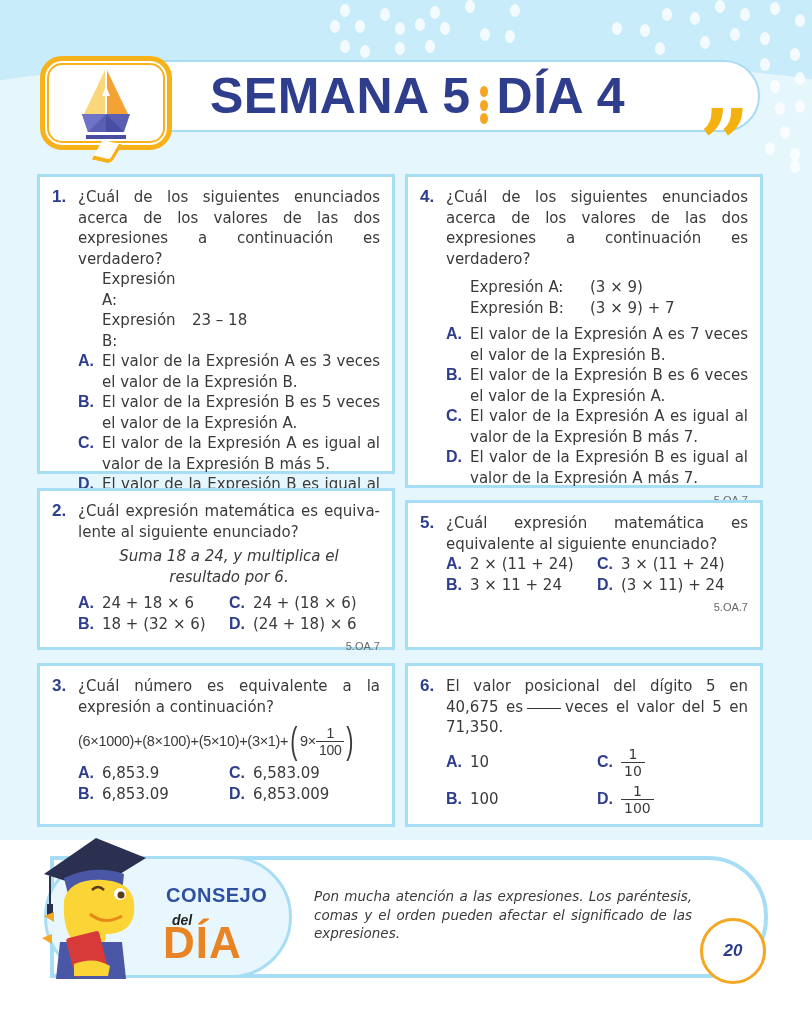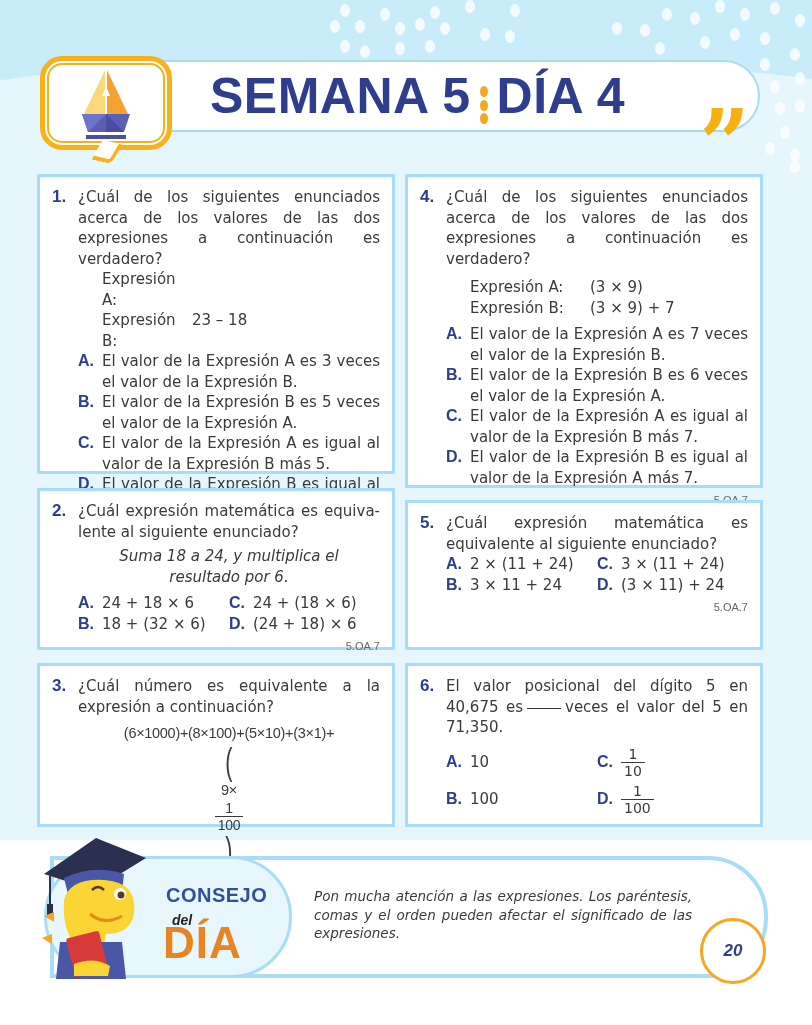--- a/index.html
+++ b/index.html
@@ -34,21 +34,21 @@
     .expr { margin-left: 50px; display: flex; font-size: 15px; }
     .expr .el { width: 90px; flex: none; }
     .std { text-align: right; font-size: 11px; color: #666; font-family: "Liberation Sans", sans-serif; margin-top: 2px; }
     .prompt-it { font-style: italic; text-align: center; font-size: 15px; margin: 4px 0 6px 26px; color: #3a3a3a; }
     .grid2 { display: grid; grid-template-columns: 1fr 1fr; margin-left: 26px; row-gap: 0px; }
     .grid2 .opt { margin-left: 0; }
     .frac { display: inline-flex; flex-direction: column; align-items: center; vertical-align: middle; font-size: 14px; line-height: 16px; }
     .frac .num { padding: 0 3px; }
     .frac .den { border-top: 1px solid #3a3a3a; padding: 0 3px; }
     .blank { display: inline-block; width: 34px; border-bottom: 1px solid #3a3a3a; margin: 0 4px; transform: translateY(-3px); }
-    .mathline { margin: 6px 0 4px 26px; font-family: "Liberation Sans", sans-serif; font-size: 14.5px; display: flex; align-items: center; letter-spacing: -0.3px; flex-direction: column; }
+    .mathline { margin: 6px 0 4px 26px; font-family: "Liberation Sans", sans-serif; font-size: 14.5px; display: flex; align-items: center; letter-spacing: -0.3px; }
     .bigparen { font-size: 36px; line-height: 36px; font-weight: 300; transform: scaleX(0.6); display: inline-block; }
 
     
     .tip-box { position: absolute; left: 50px; top: 856px; width: 718px; height: 122px; border: 4px solid #a8def5; border-radius: 0 60px 60px 0; background: #ffffff; }
     .tip-left { position: absolute; left: 44px; top: 856px; width: 248px; height: 122px; border: 3px solid #a8def5; border-radius: 61px; background: #e8f7fd; }
     .tip-consejo { position: absolute; left: 166px; top: 884px; font-family: "Liberation Sans", sans-serif; font-weight: 700; font-size: 20px; color: #2f4fa0; letter-spacing: 0.5px; }
     .tip-del { position: absolute; left: 172px; top: 912px; font-family: "Liberation Sans", sans-serif; font-weight: 700; font-style: italic; font-size: 14px; color: #222; }
     .tip-dia { position: absolute; left: 163px; top: 910px; font-family: "Liberation Sans", sans-serif; font-weight: 700; font-size: 44px; color: #e98424; letter-spacing: 1px; }
     .tip-text { position: absolute; left: 314px; top: 887px; width: 378px; font-style: italic; font-size: 13.5px; line-height: 18.5px; color: #3a3a3a; text-align: justify; font-family: "DejaVu Sans", sans-serif; }
     .page-num { position: absolute; left: 700px; top: 918px; width: 66px; height: 66px; border-radius: 50%; border: 3px solid #f5a623; background: #ffffff; display: flex; align-items: center; justify-content: center; font-family: "Liberation Sans", sans-serif; font-weight: 700; font-style: italic; font-size: 17px; color: #2e3e8c; }

